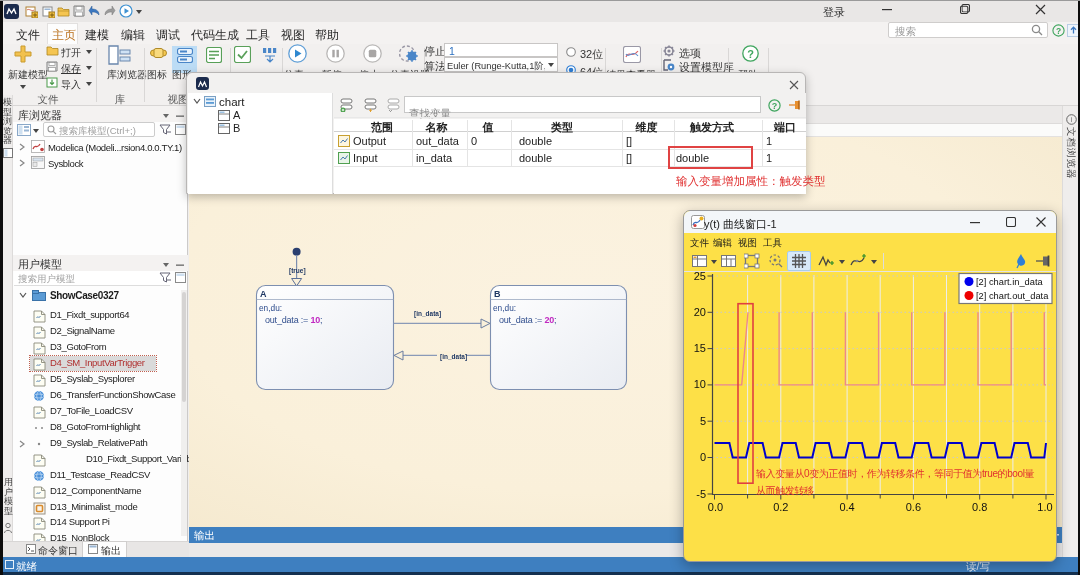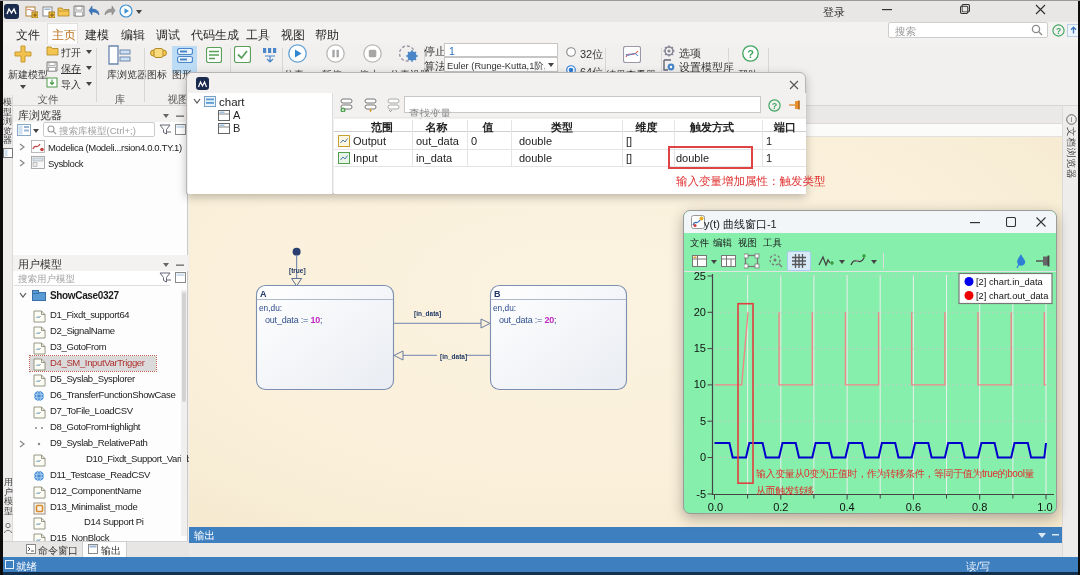--- a/index.html
+++ b/index.html
@@ -404,21 +404,21 @@
 <svg class="abs" style="left:33px;top:502px;" width="13" height="13">
           <rect x="1" y="1" width="11" height="11" fill="#f8f4ec" stroke="#9a9284"></rect>
           <rect x="3.5" y="3.5" width="6" height="6" rx="1" fill="none" stroke="#d98a2b" stroke-width="1.6"></rect>
         </svg>
 <div class="treerow" style="left:50px;top:501px;color:#222;">D13_Minimalist_mode</div>
 <svg class="abs" style="left:33px;top:517px;" width="13" height="13">
           <path d="M1 1 L8.5 1 L12 4.5 L12 12 L1 12 Z" fill="#fdfdf3" stroke="#8a8a7a" stroke-width="0.9"></path>
           <path d="M8.5 1 L8.5 4.5 L12 4.5" fill="none" stroke="#8a8a7a" stroke-width="0.9"></path>
           <path d="M3.5 8 C4.5 5.5 6 9 7.5 6" stroke="#4a7ab0" stroke-width="0.9" fill="none"></path>
         </svg>
-<div class="treerow" style="left:50px;top:516px;color:#222;margin-left:34px;">D14  Support Pi</div>
+<div class="treerow" style="left:50px;top:516px;color:#222;">D14  Support Pi</div>
 <svg class="abs" style="left:33px;top:533px;" width="13" height="13">
           <path d="M1 1 L8.5 1 L12 4.5 L12 12 L1 12 Z" fill="#fdfdf3" stroke="#8a8a7a" stroke-width="0.9"></path>
           <path d="M8.5 1 L8.5 4.5 L12 4.5" fill="none" stroke="#8a8a7a" stroke-width="0.9"></path>
           <path d="M3.5 8 C4.5 5.5 6 9 7.5 6" stroke="#4a7ab0" stroke-width="0.9" fill="none"></path>
         </svg>
 <div class="treerow" style="left:50px;top:532px;color:#222;">D15_NonBlock</div>
 </div>
 <div class="abs" style="left:181px;top:290px;width:6px;height:246px;background:#f0efee;"></div>
 <div class="abs" style="left:182px;top:292px;width:4px;height:110px;background:#d5d3d2;border-radius:2px;"></div>
 </div>
@@ -589,21 +589,21 @@
  <div class="abs" style="left:166px;top:79px;font-size:11px;color:#222;">Input</div>
  <div class="abs" style="left:229px;top:79px;font-size:11px;color:#222;">in_data</div>
  <div class="abs" style="left:332px;top:79px;font-size:11px;color:#222;">double</div>
  <div class="abs" style="left:439px;top:79px;font-size:11px;color:#222;">[]</div>
  <div class="abs" style="left:489px;top:79px;font-size:11px;color:#222;">double</div>
  <div class="abs" style="left:579px;top:79px;font-size:11px;color:#222;">1</div>
  <div class="abs" style="left:481px;top:73px;width:85px;height:23px;border:2px solid #e04343;"></div>
  <div class="abs" style="left:489px;top:101px;font-size:11.5px;color:#e03030;white-space:nowrap;">输入变量增加属性：触发类型</div>
 </div>
 
-<div id="plotwin" class="abs" style="left:683px;top:210px;width:374px;height:304px;background:#86efac;border:1px solid #9a9a9a;border-radius:7px;box-shadow:0 4px 14px rgba(0,0,0,0.3);overflow:hidden;">
+<div id="plotwin" class="abs" style="left:683px;top:210px;width:374px;height:352px;background:#fde047;border:1px solid #9a9a9a;border-radius:7px;box-shadow:0 4px 14px rgba(0,0,0,0.3);overflow:hidden;">
  <div class="abs" style="left:0;top:0;width:374px;height:22px;background:#f3f6f9;"></div>
  <svg class="abs" style="left:7px;top:4px;" width="14" height="14">
         <rect x="0.5" y="0.5" width="13" height="13" rx="2" fill="#fff" stroke="#999"></rect>
         <path d="M2 10 C4 4 6 11 9 5" stroke="#3a6fc0" stroke-width="1.3" fill="none"></path>
         <circle cx="10.5" cy="3.5" r="2" fill="#e8b020"></circle>
         <circle cx="4" cy="10.5" r="1.6" fill="#d04040"></circle>
       </svg>
  <div class="abs" style="left:20px;top:6px;font-size:11px;color:#1a1a1a;">y(t) 曲线窗口-1</div>
  <svg class="abs" style="left:286px;top:11px;" width="10" height="2">
         <rect width="10" height="1.2" fill="#333"></rect>

